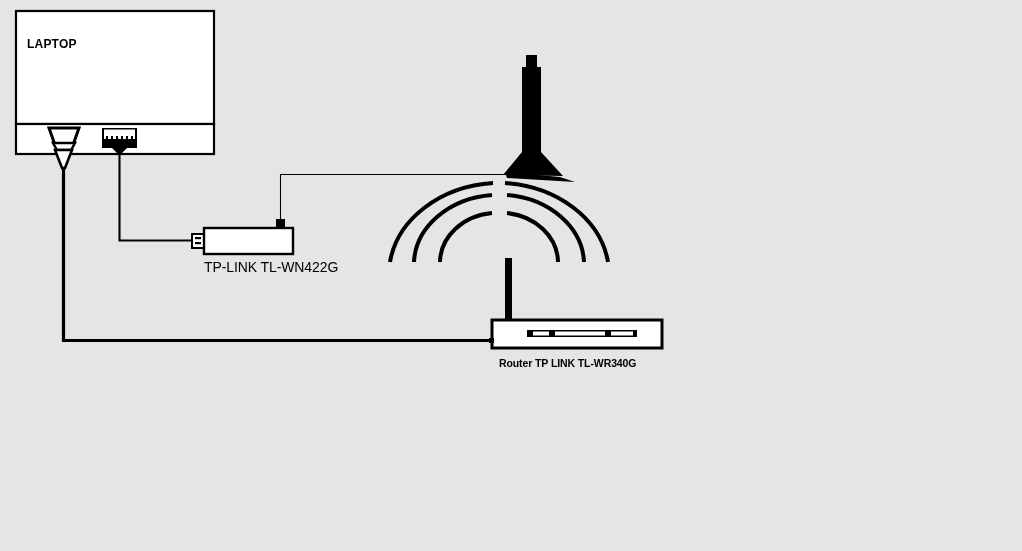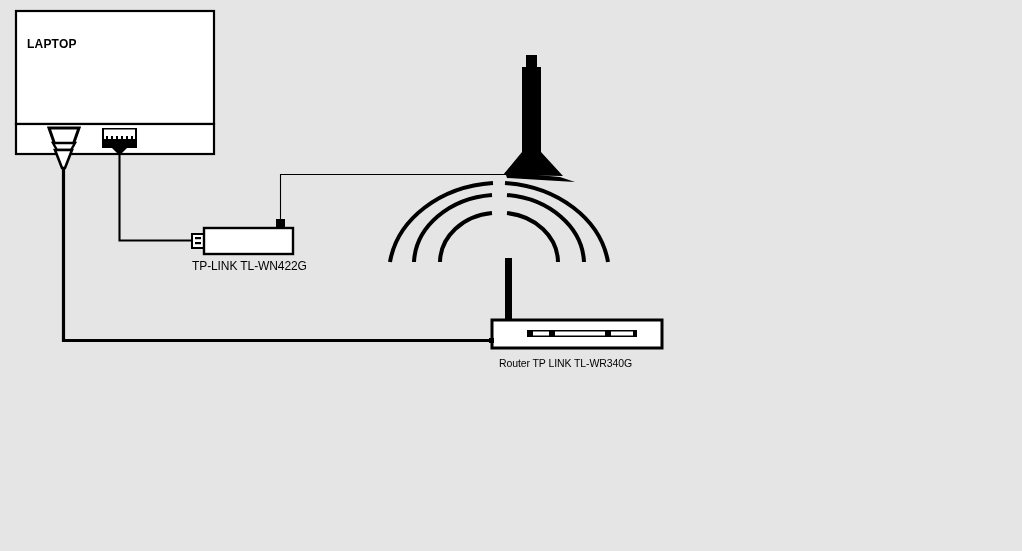--- a/index.html
+++ b/index.html
@@ -34,31 +34,31 @@
     line-height: 1;
   }
   #laptop-title {
     left: 27px;
     top: 38px;
     font-size: 12px;
     font-weight: bold;
     letter-spacing: 0.2px;
   }
   #adapter-label {
-    left: 192px;
+    left: 204px;
     top: 260px;
-    font-size: 12px;
+    font-size: 14px;
     font-weight: normal;
     letter-spacing: -0.1px;
   }
   #router-label {
     left: 499px;
     top: 358px;
     font-size: 10.5px;
-    font-weight: normal;
+    font-weight: bold;
     letter-spacing: -0.1px;
   }
 </style>
 </head>
 <body>
 
 <div id="canvas">
 
   <svg id="diagram-svg" viewBox="0 0 1022 551" xmlns="http://www.w3.org/2000/svg">
 

